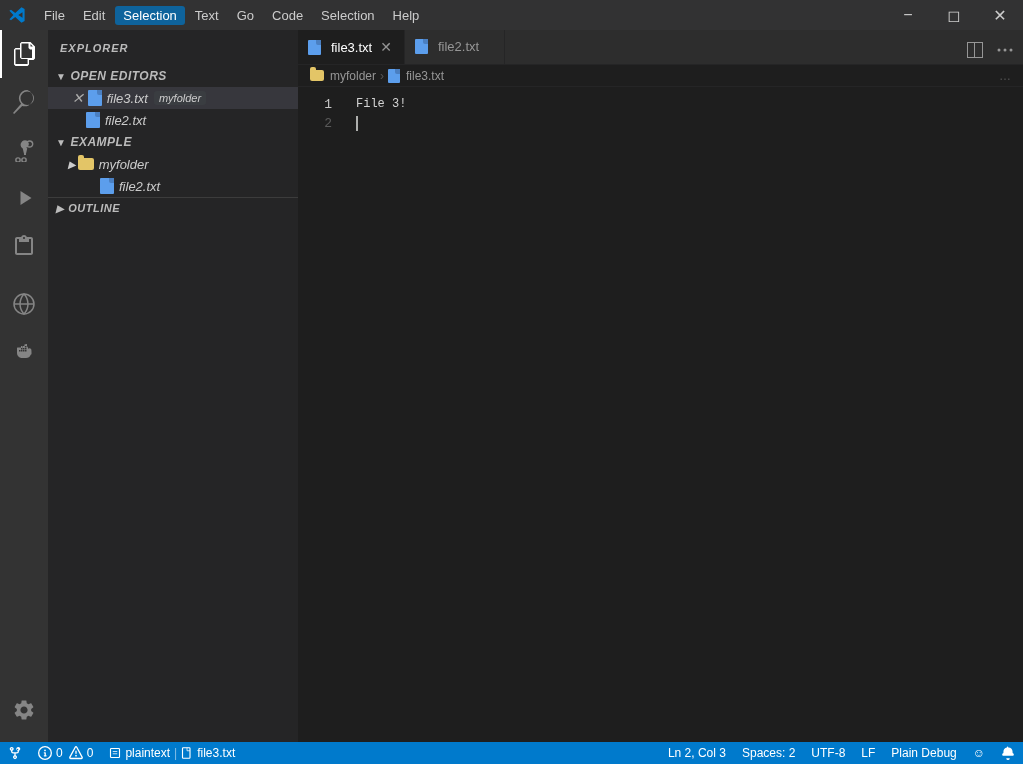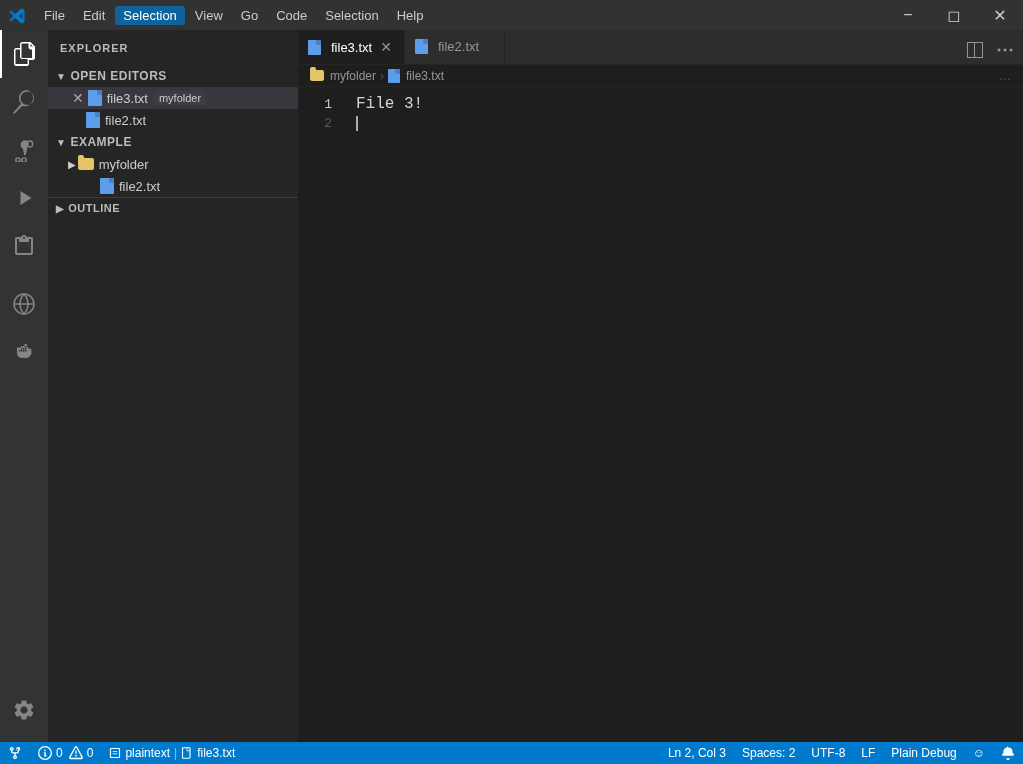--- a/index.html
+++ b/index.html
@@ -20,21 +20,21 @@
       height: 30px;
       background: #323233;
       display: flex;
       align-items: center;
       justify-content: space-between;
       padding: 0 0 0 8px;
       flex-shrink: 0;
     }
     #title-bar-left {
       display: flex;
-      align-items: flex-end;
+      align-items: center;
       gap: 10px;
     }
     #vscode-logo {
       width: 18px;
       height: 18px;
     }
     #menu-bar {
       display: flex;
       gap: 2px;
     }
@@ -111,20 +111,21 @@
     }
 
     
     #sidebar {
       width: 250px;
       background: #252526;
       display: flex;
       flex-direction: column;
       flex-shrink: 0;
       overflow: hidden;
+      font-style: italic;
     }
     #sidebar-title {
       height: 35px;
       display: flex;
       align-items: center;
       padding: 0 12px;
       font-size: 11px;
       font-weight: 700;
       letter-spacing: 1px;
       color: #bbbbbb;
@@ -265,21 +266,21 @@
       flex: 1;
       padding: 8px 0 8px 8px;
       overflow: auto;
     }
     .code-line {
       height: 19px;
       display: flex;
       align-items: center;
       white-space: pre;
       color: #d4d4d4;
-      font-size: 16px;
+      font-size: 12px;
     }
     .code-line.cursor-line {
       position: relative;
     }
     #cursor {
       display: inline-block;
       width: 2px;
       height: 15px;
       background: #aeafad;
       vertical-align: middle;
@@ -401,21 +402,21 @@
 
 <div id="title-bar">
   <div id="title-bar-left">
     <svg id="vscode-logo" viewBox="0 0 100 100">
       <path fill="#007ACC" d="M74.9 7.6L40.2 38.9 16.7 21.1 7.8 26.3l22.2 23.7L7.8 73.7l8.9 5.2 23.5-17.8 34.7 31.3 17.3-8.4V16L74.9 7.6zm5.7 57.8L57.1 50l23.5-15.4v30.8z"></path>
     </svg>
     <div id="menu-bar">
       <span class="menu-item">File</span>
       <span class="menu-item">Edit</span>
       <span class="menu-item active">Selection</span>
-      <span class="menu-item">View</span>
+      <span class="menu-item">Text</span>
       <span class="menu-item">Go</span>
       <span class="menu-item">Code</span>
       <span class="menu-item">Selection</span>
       <span class="menu-item">Help</span>
     </div>
   </div>
   <div id="title-bar-right">
     <div class="win-btn">−</div>
     <div class="win-btn">◻</div>
     <div class="win-btn close">✕</div>

